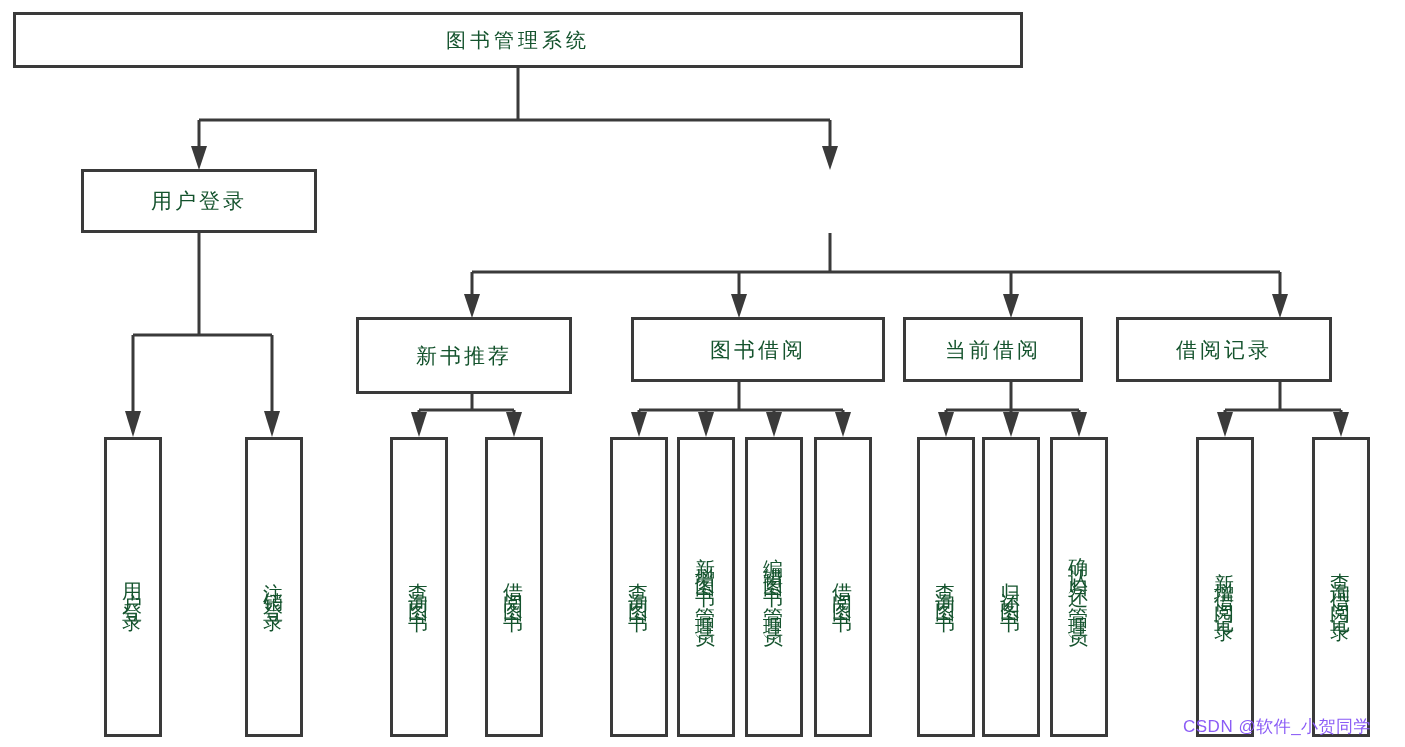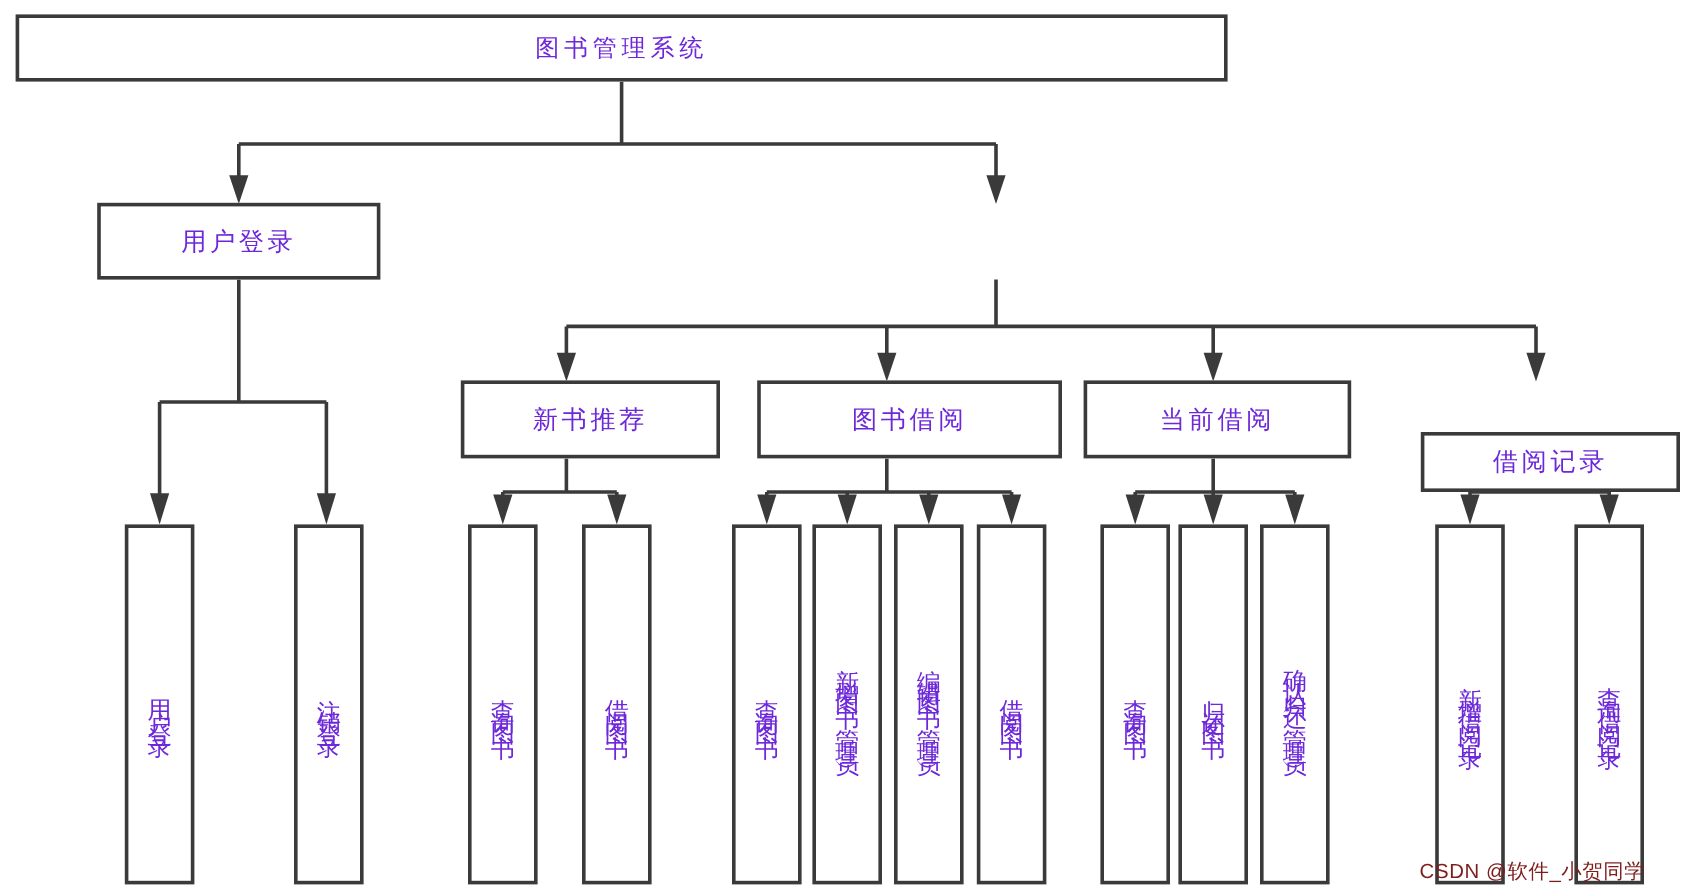--- a/index.html
+++ b/index.html
@@ -9,21 +9,21 @@
     height: 747px;
     background: #ffffff;
     font-family: "Liberation Sans", sans-serif;
     overflow: hidden;
   }
   .node {
     position: absolute;
     box-sizing: border-box;
     border: 3px solid #3a3a3a;
     background: #ffffff;
-    color: #6d28d9;
+    color: #14532d;
     display: flex;
     align-items: center;
     justify-content: center;
     text-align: center;
   }
   .h-node { font-size: 21px; letter-spacing: 3px; }
   .root-node { font-size: 20px; letter-spacing: 4px; }
   .v-node .vtext {
     writing-mode: vertical-rl;
     text-orientation: mixed;
@@ -37,21 +37,21 @@
     pointer-events: none;
   }
   #connectors path { stroke: #3a3a3a; stroke-width: 3; fill: none; }
   #connectors polygon { fill: #3a3a3a; stroke: none; }
   #watermark {
     position: absolute;
     left: 1183px;
     top: 715px;
     font-size: 17px;
     letter-spacing: 0.5px;
-    color: #7f1d1d;
+    color: #8b5cf6;
     z-index: 5;
     white-space: nowrap;
     text-align: center;
   }
 </style>
 </head>
 <body>
 
 <div id="canvas">
 
@@ -95,24 +95,24 @@
       <path d="M1280 382 V410 M1225 410 H1341 M1225 410 V414 M1341 410 V414"></path>
       <polygon points="1217,412 1233,412 1225,437"></polygon>
       <polygon points="1333,412 1349,412 1341,437"></polygon>
     </g>
   </svg>
 
   <div class="node h-node root-node" style="left:13px; top:12px; width:1010px; height:56px;">图书管理系统</div>
 
   <div class="node h-node" style="left:81px; top:169px; width:236px; height:64px;">用户登录</div>
 
-  <div class="node h-node" style="left:384px; top:317px; width:216px; height:65px;">新书推荐</div>
+  <div class="node h-node" style="left:356px; top:317px; width:216px; height:77px;">新书推荐</div>
   <div class="node h-node" style="left:631px; top:317px; width:254px; height:65px;">图书借阅</div>
-  <div class="node h-node" style="left:903px; top:317px; width:223px; height:65px;">当前借阅</div>
-  <div class="node h-node" style="left:1184px; top:317px; width:216px; height:50px;margin-top:43px;">借阅记录</div>
+  <div class="node h-node" style="left:903px; top:317px; width:180px; height:65px;">当前借阅</div>
+  <div class="node h-node" style="left:1116px; top:317px; width:216px; height:65px;">借阅记录</div>
 
   <div class="node v-node" style="left:104px; top:437px; width:58px; height:300px;">
     <span class="vtext">用户登录</span>
   </div>
   <div class="node v-node" style="left:245px; top:437px; width:58px; height:300px;">
     <span class="vtext">注销登录</span>
   </div>
 
   <div class="node v-node" style="left:390px; top:437px; width:58px; height:300px;">
     <span class="vtext">查询图书</span>

